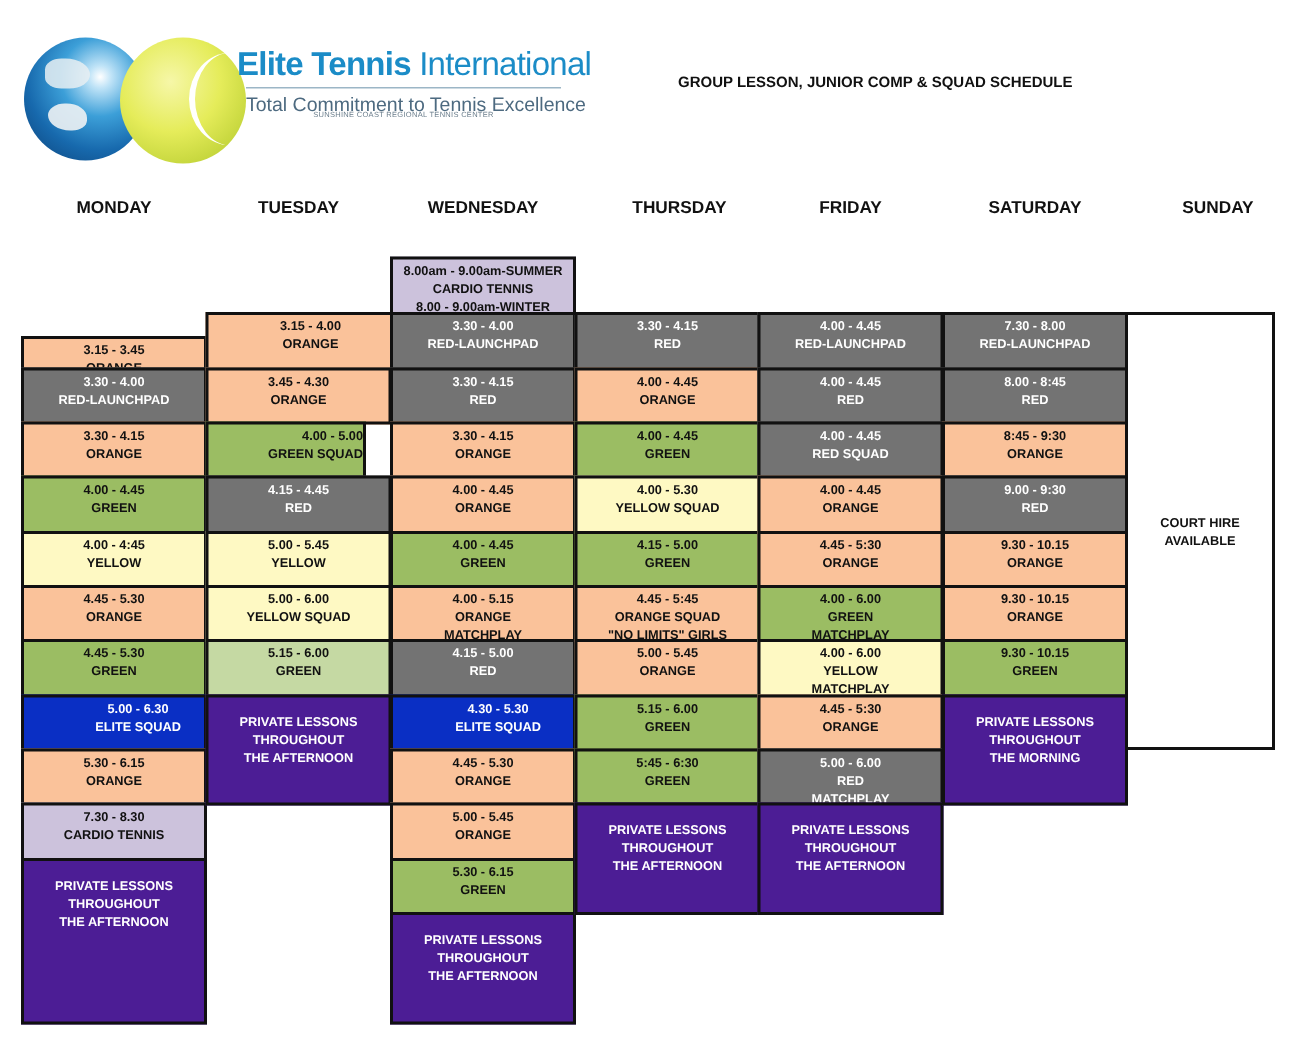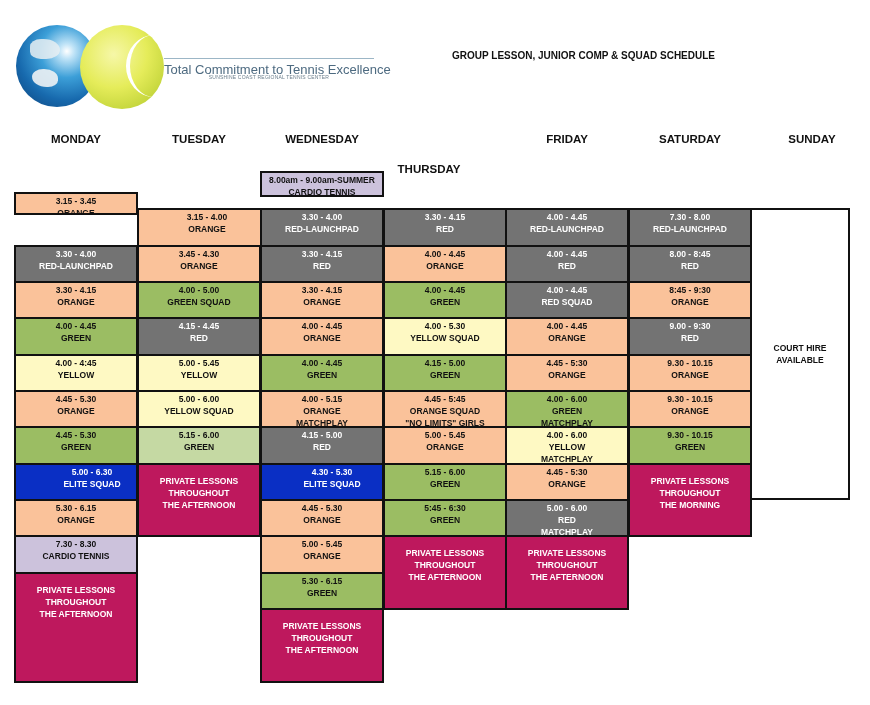--- a/index.html
+++ b/index.html
@@ -23,55 +23,56 @@
   .day { position:absolute; top:133px; width:122px; text-align:center; font-size:11.5px; font-weight:bold; color:#111; }
   .cell { position:absolute; box-sizing:border-box; border:2px solid #111; text-align:center;
           font-size:8.5px; font-weight:bold; line-height:12px; padding-top:1px; overflow:hidden; }
   .cell span { display:block; white-space:nowrap; }
   .c-orange { background:#fac29a; color:#111; }
   .c-red { background:#737373; color:#fff; }
   .c-green { background:#9bbd63; color:#111; }
   .c-lightgreen { background:#c5d9a3; color:#111; }
   .c-yellow { background:#fef9c3; color:#111; }
   .c-darkblue { background:#0a2fc4; color:#fff; }
-  .c-blue { background:#be185d; color:#fff; }
+  .c-blue { background:#4c1d95; color:#fff; }
   .c-lavender { background:#ccc2dc; color:#111; }
   .c-white { background:#ffffff; color:#111; }
   .center-v { display:flex; flex-direction:column; justify-content:center; padding-top:0; }
   .private { padding-top:10px; }
 </style>
 </head>
 <body>
 
 <div class="logo">
   <div class="globe">
     <div class="land1"></div>
       <div class="land2"></div>
   </div>
   <div class="ball">
       <div class="seam"></div>
     </div>
+  <div class="brand"><b>Elite Tennis</b><span> International</span></div>
   <div class="brand-line"></div>
   <div class="tagline">Total Commitment to Tennis Excellence</div>
   <div class="subline">SUNSHINE COAST REGIONAL TENNIS CENTER</div>
 </div>
 
 <div class="doc-title">GROUP LESSON, JUNIOR COMP &amp; SQUAD SCHEDULE</div>
 
 <div id="days">
     <div class="day" style="left: 15px;">MONDAY</div>
     <div class="day" style="left: 138px;">TUESDAY</div>
     <div class="day" style="left: 261px;">WEDNESDAY</div>
-    <div class="day" style="left: 368px; margin-top: 30px;">THURSDAY</div>
+    <div class="day" style="left: 392px;">THURSDAY</div>
     <div class="day" style="left: 506px;">FRIDAY</div>
     <div class="day" style="left: 629px;">SATURDAY</div>
     <div class="day" style="left: 751px;">SUNDAY</div>
   </div>
 <div id="grid">
-    <div class="cell c-orange" style="left: 14px; top: 192px; width: 124px; height: 23px;">
+    <div class="cell c-orange" style="left: 14px; top: 224px; width: 124px; height: 23px;">
       <span>3.15 - 3.45</span>
       <span>ORANGE</span>
     </div>
     <div class="cell c-red" style="left: 14px; top: 244.5px; width: 124px; height: 38.5px;">
       <span>3.30 - 4.00</span>
       <span>RED-LAUNCHPAD</span>
     </div>
     <div class="cell c-orange" style="left: 14px; top: 281px; width: 124px; height: 38px;">
       <span>3.30 - 4.15</span>
       <span>ORANGE</span>
@@ -110,21 +111,21 @@
       <span>THE AFTERNOON</span>
     </div>
     <div class="cell c-orange" style="left: 137px; top: 208px; width: 140px; height: 38.5px;">
       <span>3.15 - 4.00</span>
       <span>ORANGE</span>
     </div>
     <div class="cell c-orange" style="left: 137px; top: 244.5px; width: 124px; height: 38.5px;">
       <span>3.45 - 4.30</span>
       <span>ORANGE</span>
     </div>
-    <div class="cell c-green" style="left: 137px; top: 281px; width: 124px; height: 38px;">
+    <div class="cell c-green" style="left: 137px; top: 281px; width: 107px; height: 38px; text-align: right;">
       <span>4.00 - 5.00</span>
       <span>GREEN SQUAD</span>
     </div>
     <div class="cell c-red" style="left: 137px; top: 317px; width: 124px; height: 38.5px;">
       <span>4.15 - 4.45</span>
       <span>RED</span>
     </div>
     <div class="cell c-yellow" style="left: 137px; top: 353.5px; width: 124px; height: 38.5px;">
       <span>5.00 - 5.45</span>
       <span>YELLOW</span>
@@ -304,21 +305,21 @@
     </div>
     <div class="cell c-green" style="left: 628px; top: 426px; width: 124px; height: 38.5px;">
       <span>9.30 - 10.15</span>
       <span>GREEN</span>
     </div>
     <div class="cell c-blue private" style="left: 628px; top: 462.5px; width: 124px; height: 74.5px;">
       <span>PRIVATE LESSONS</span>
       <span>THROUGHOUT</span>
       <span>THE MORNING</span>
     </div>
-    <div class="cell c-lavender" style="left: 260px; top: 171px; width: 124px; height: 26px;">
+    <div class="cell c-lavender" style="left: 260px; top: 171px; width: 124px; height: 39px;">
       <span>8.00am - 9.00am-SUMMER</span>
       <span>CARDIO TENNIS</span>
       <span>8.00 - 9.00am-WINTER</span>
     </div>
     <div class="cell c-white center-v" style="left: 750px; top: 208px; width: 100px; height: 292px;">
       <span>COURT HIRE</span>
       <span>AVAILABLE</span>
     </div>
   </div>
 

